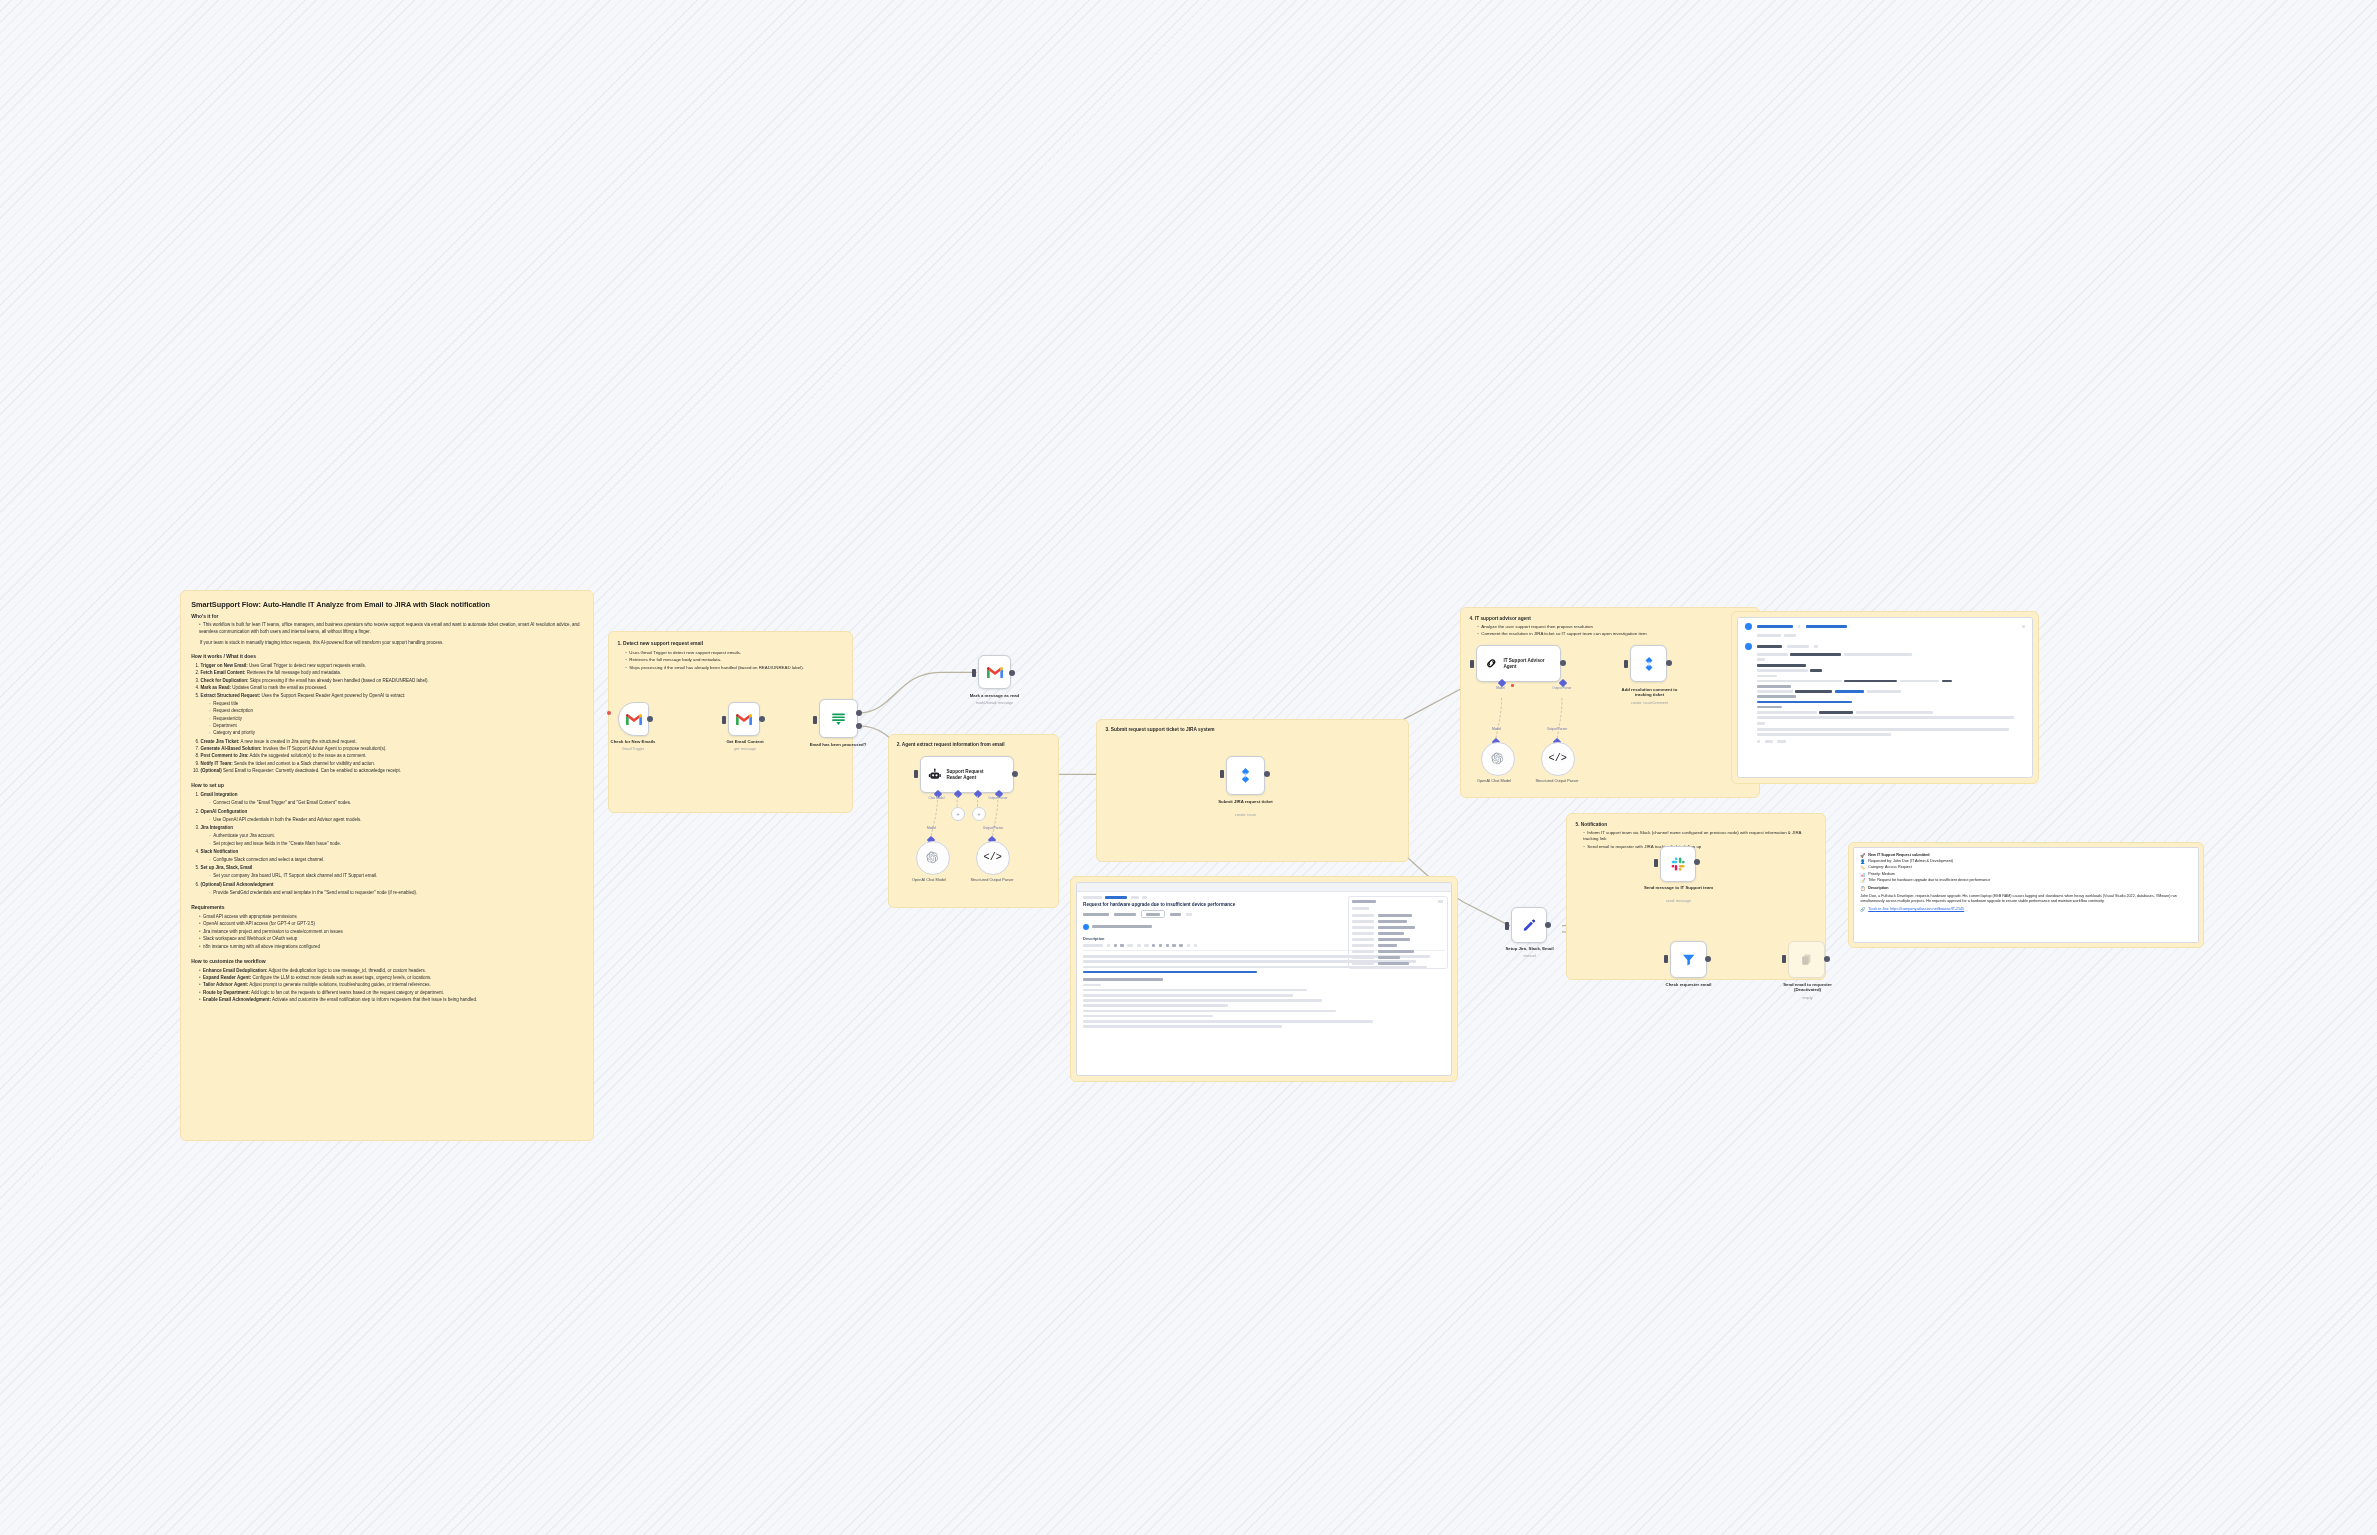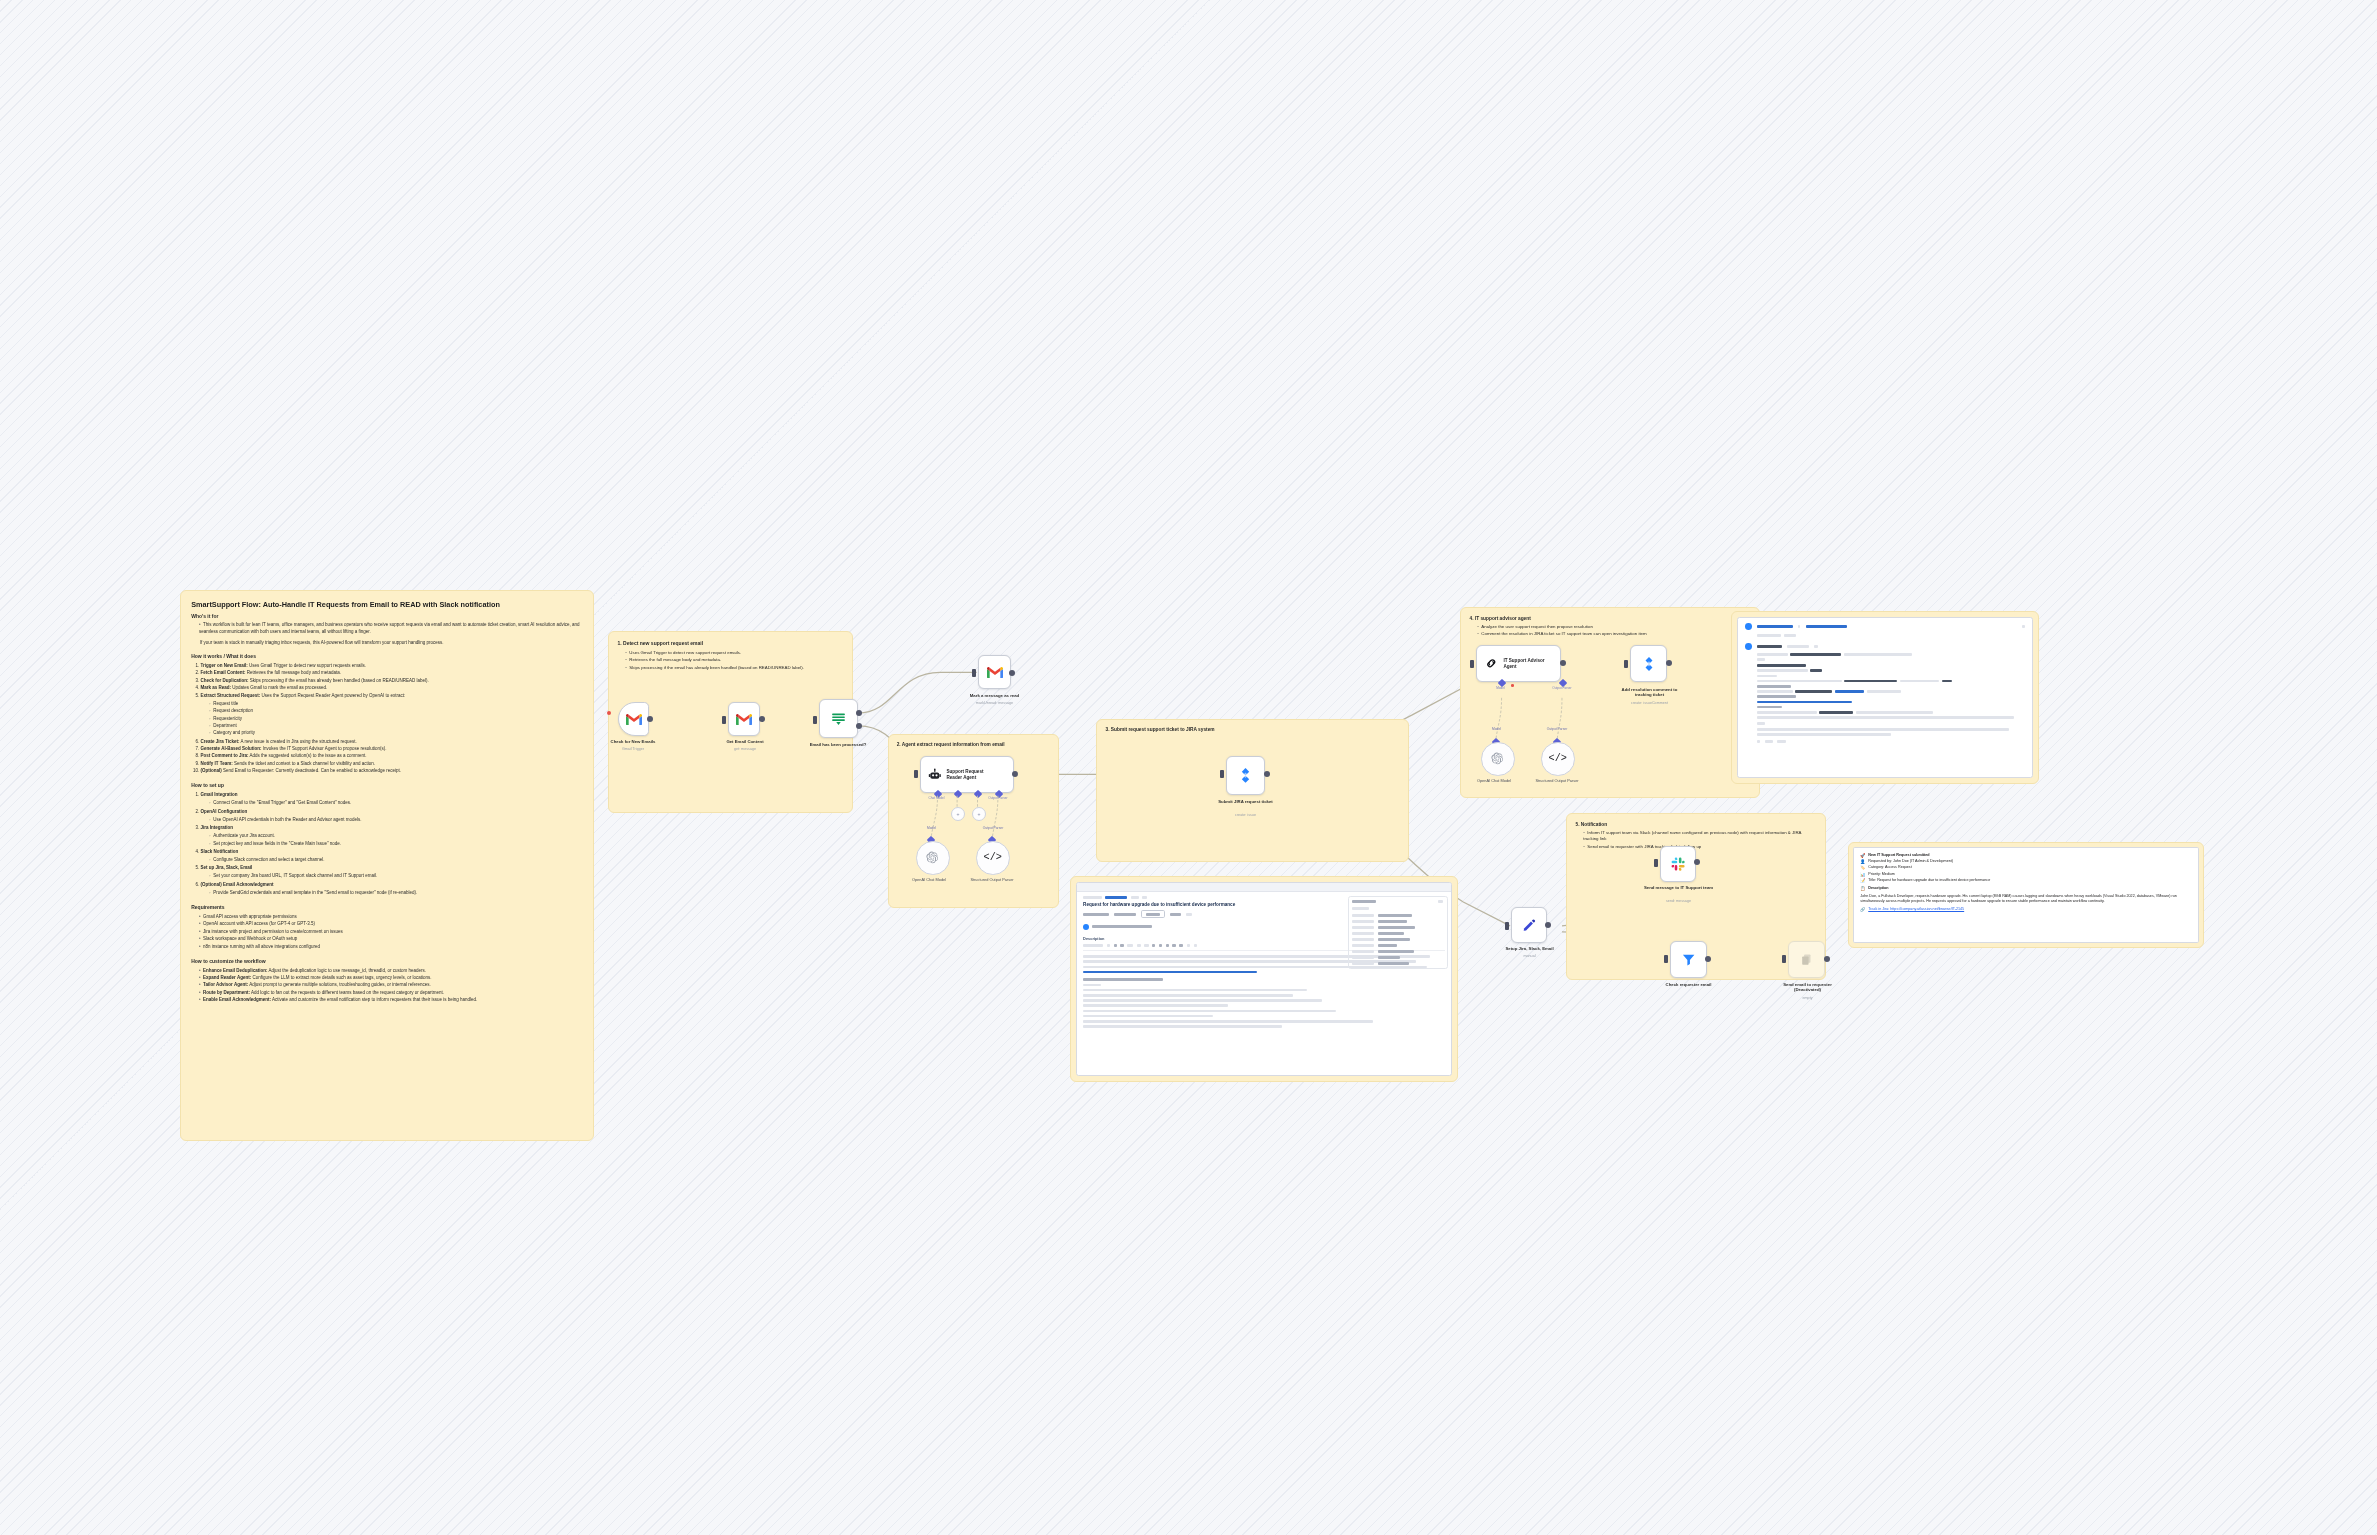--- a/index.html
+++ b/index.html
@@ -98,21 +98,21 @@
       <path d="M1502,910 C1560,910 1600,870 1660,840 L1735,800"></path>
       <path d="M1502,910 C1600,930 1640,1010 1720,1060 L1775,1088"></path>
       <path d="M1834,800 L1915,800"></path>
       <path d="M1836,1088 C1880,1088 1890,1030 1930,1020 L1950,1015"></path>
       <path d="M1836,1095 C1890,1095 1900,1120 1940,1128 L1962,1130"></path>
       <path d="M2025,1130 L2100,1130"></path>
     </g>
   </svg>
 
   <div class="note" style="left:180px;top:590px;width:414px;height:551px;padding:8.5px 10.2px;font-size:4.5px;line-height:1.45;">
-    <div class="wf-title" style="position:static;font-size:7.3px;margin-bottom:3.4px;">SmartSupport Flow: Auto-Handle IT Requests from Email to READ with Slack notification</div>
+    <div class="wf-title" style="position:static;font-size:7.3px;margin-bottom:3.4px;">SmartSupport Flow: Auto-Handle IT Analyze from Email to JIRA with Slack notification</div>
 
     <div class="sec" style="font-size:5px;margin-bottom:1.7px;">Who's it for</div>
     <ul style="margin-bottom:3.4px;">
       <li><span>This workflow is built for lean IT teams, office managers, and business operators who receive support requests via email and want to automate ticket creation, smart AI resolution advice, and seamless communication with both users and internal teams, all without lifting a finger.</span></li>
     </ul>
     <div style="margin:4.3px 0 6.8px 8.5px;">If your team is stuck in manually triaging inbox requests, this AI-powered flow will transform your support handling process.</div>
 
     <div class="sec" style="font-size:5px;margin:6px 0 2.6px;">How it works / What it does</div>
     <ol>
       <li><span class="h">Trigger on New Email:</span><span> Uses Gmail Trigger to detect new support requests emails.</span></li>

